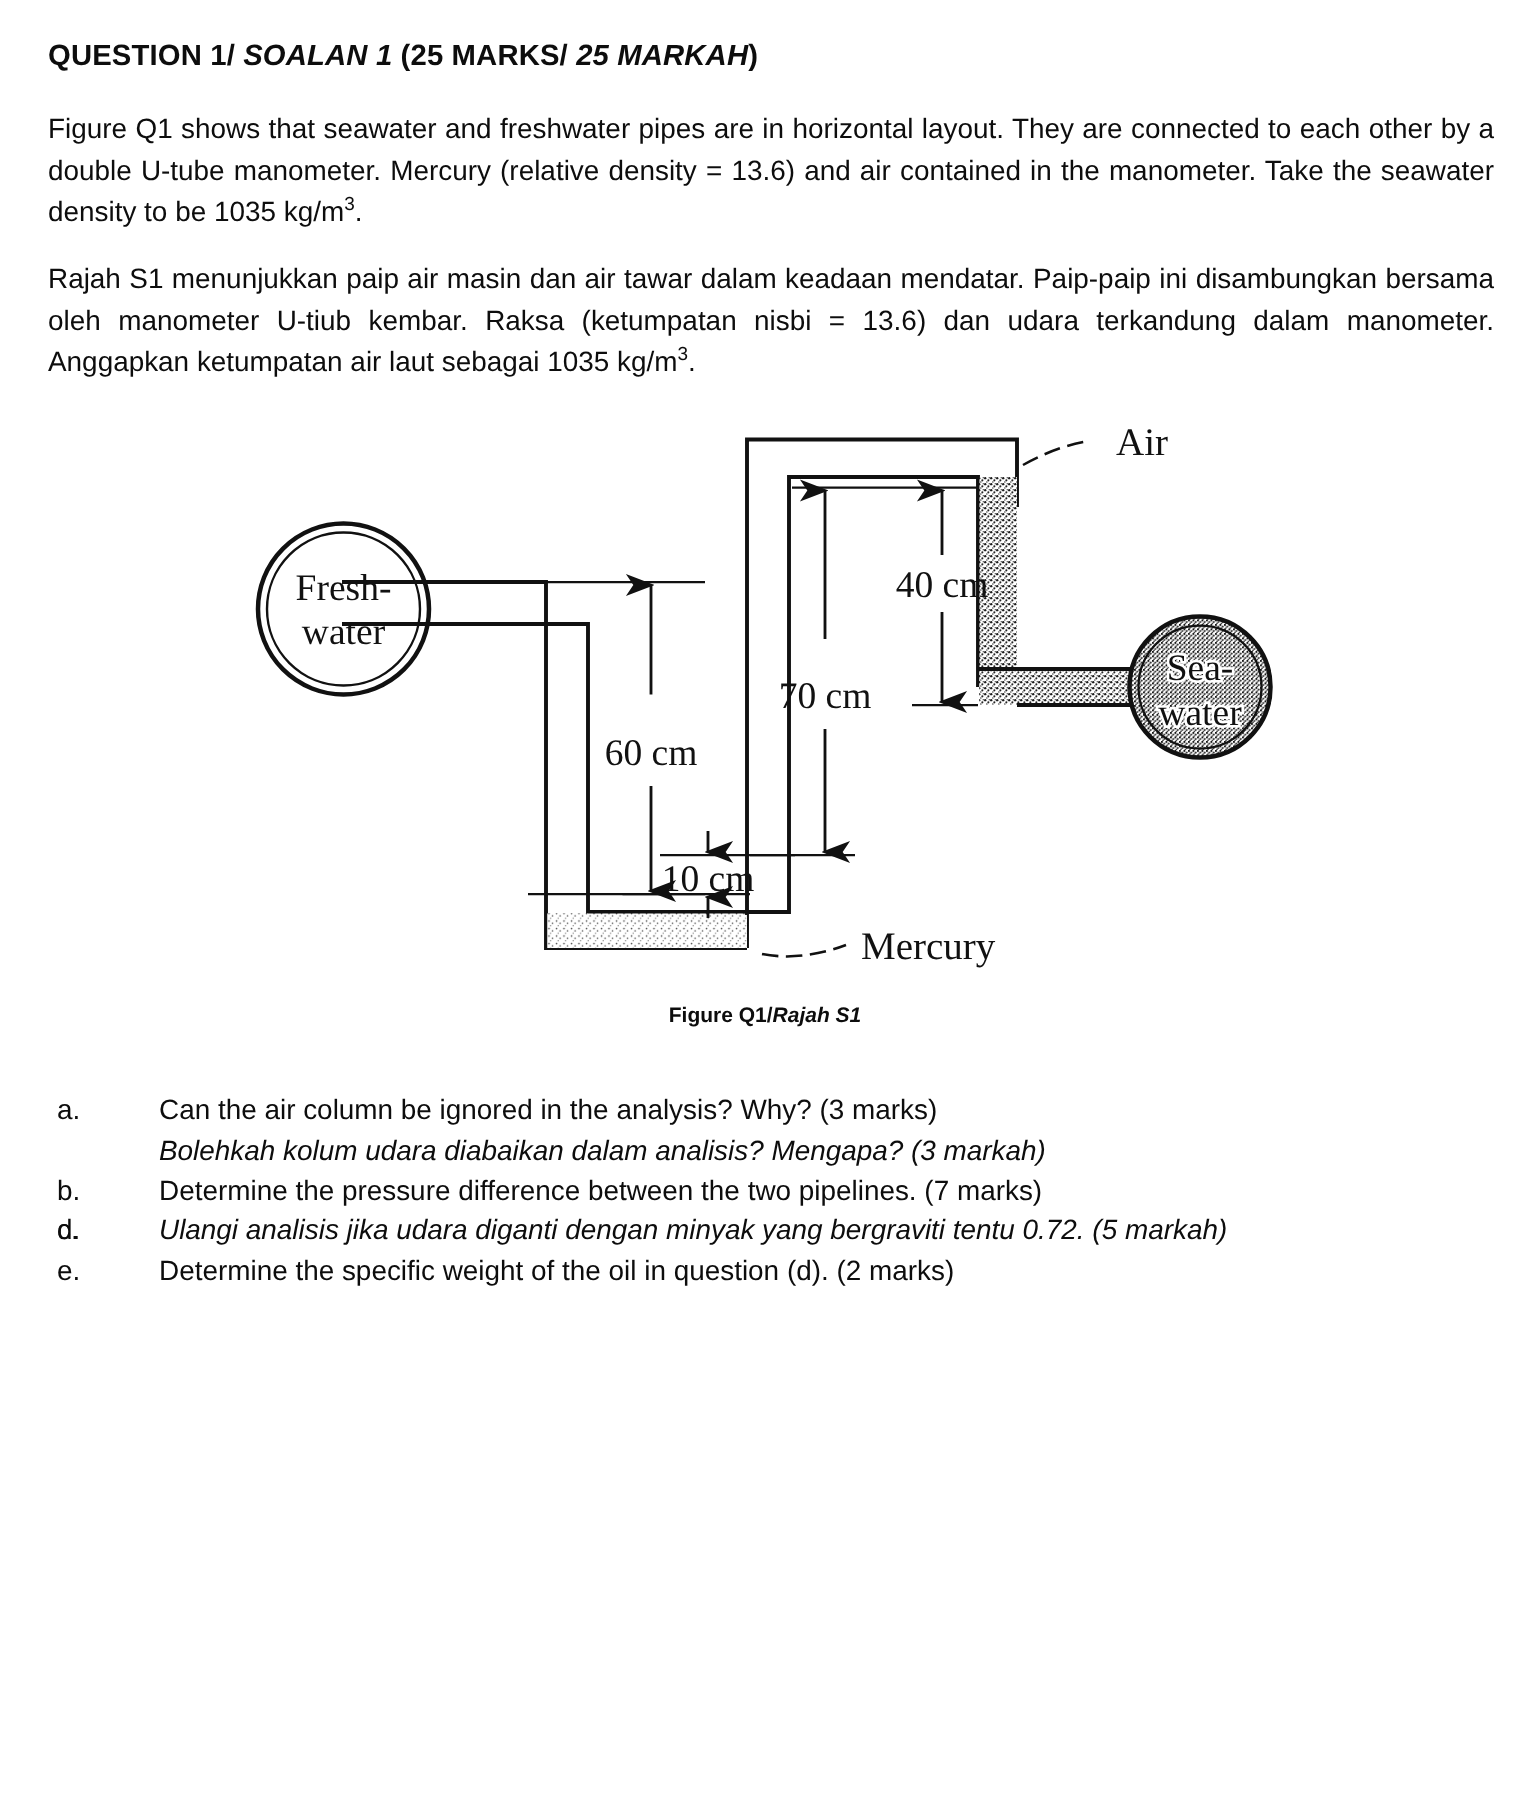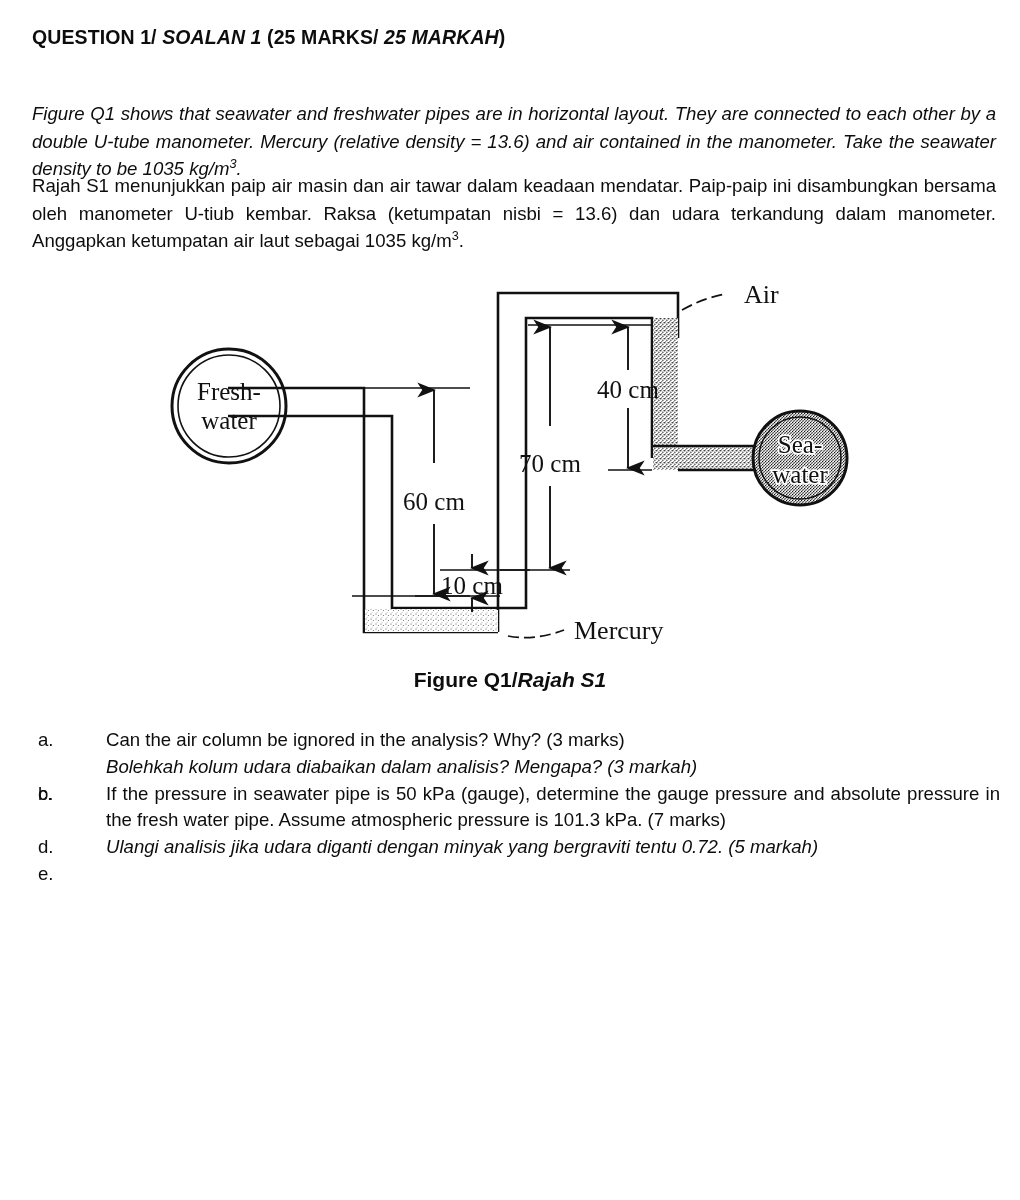--- a/index.html
+++ b/index.html
@@ -33,41 +33,41 @@
   
   .para {
     position: absolute;
     left: 32px;
     width: 964px;
     font-size: 18.6px;
     line-height: 27.5px;
     text-align: justify;
     text-justify: inter-word;
   }
-  .para.en { top: 100px; font-style: italic; }
+  .para.en { top: 72px; }
   .para.ms { top: 172px; }
   sup { font-size: .68em; vertical-align: super; line-height: 0; }
 
   
   .figure-wrap {
     position: absolute;
     left: 0;
     top: 278px;
     width: 1020px;
     height: 400px;
   }
   .figure-wrap svg { display: block; }
 
   .fig-caption {
     position: absolute;
     left: 0;
     top: 668px;
     width: 1020px;
     text-align: center;
-    font-size: 21px;
+    font-size: 14px;
     font-weight: bold;
   }
   .fig-caption .it { font-style: italic; }
 
   
   .qlist {
     position: absolute;
     left: 32px;
     top: 727px;
     width: 968px;
@@ -243,30 +243,31 @@
   <div class="qlist">
 
     <div class="qitem">
       <span class="qmark">a.</span>
       <div class="qen">Can the air column be ignored in the analysis? Why? (3 marks)</div>
       <div class="qms">Bolehkah kolum udara diabaikan dalam analisis? Mengapa? (3 markah)</div>
     </div>
 
     <div class="qitem">
       <span class="qmark">b.</span>
+      <div class="qen">Determine the pressure difference between the two pipelines. (7 marks)</div>
     </div>
 
     <div class="qitem just">
       <span class="qmark">c.</span>
-      <div class="qen">If the pressure in seawater pipe is 50 kPa (gauge), determine the gauge pressure and absolute pressure in the fresh water pipe. Assume atmospheric pressure is 101.3 kPa. (7 marks)</div>
     </div>
 
     <div class="qitem">
       <span class="qmark">d.</span>
       <div class="qms">Ulangi analisis jika udara diganti dengan minyak yang bergraviti tentu 0.72. (5 markah)</div>
     </div>
 
     <div class="qitem">
       <span class="qmark">e.</span>
+      <div class="qen">Determine the specific weight of the oil in question (d). (2 marks)</div>
     </div>
 
   </div>
 </div>
 
 </body></html>

